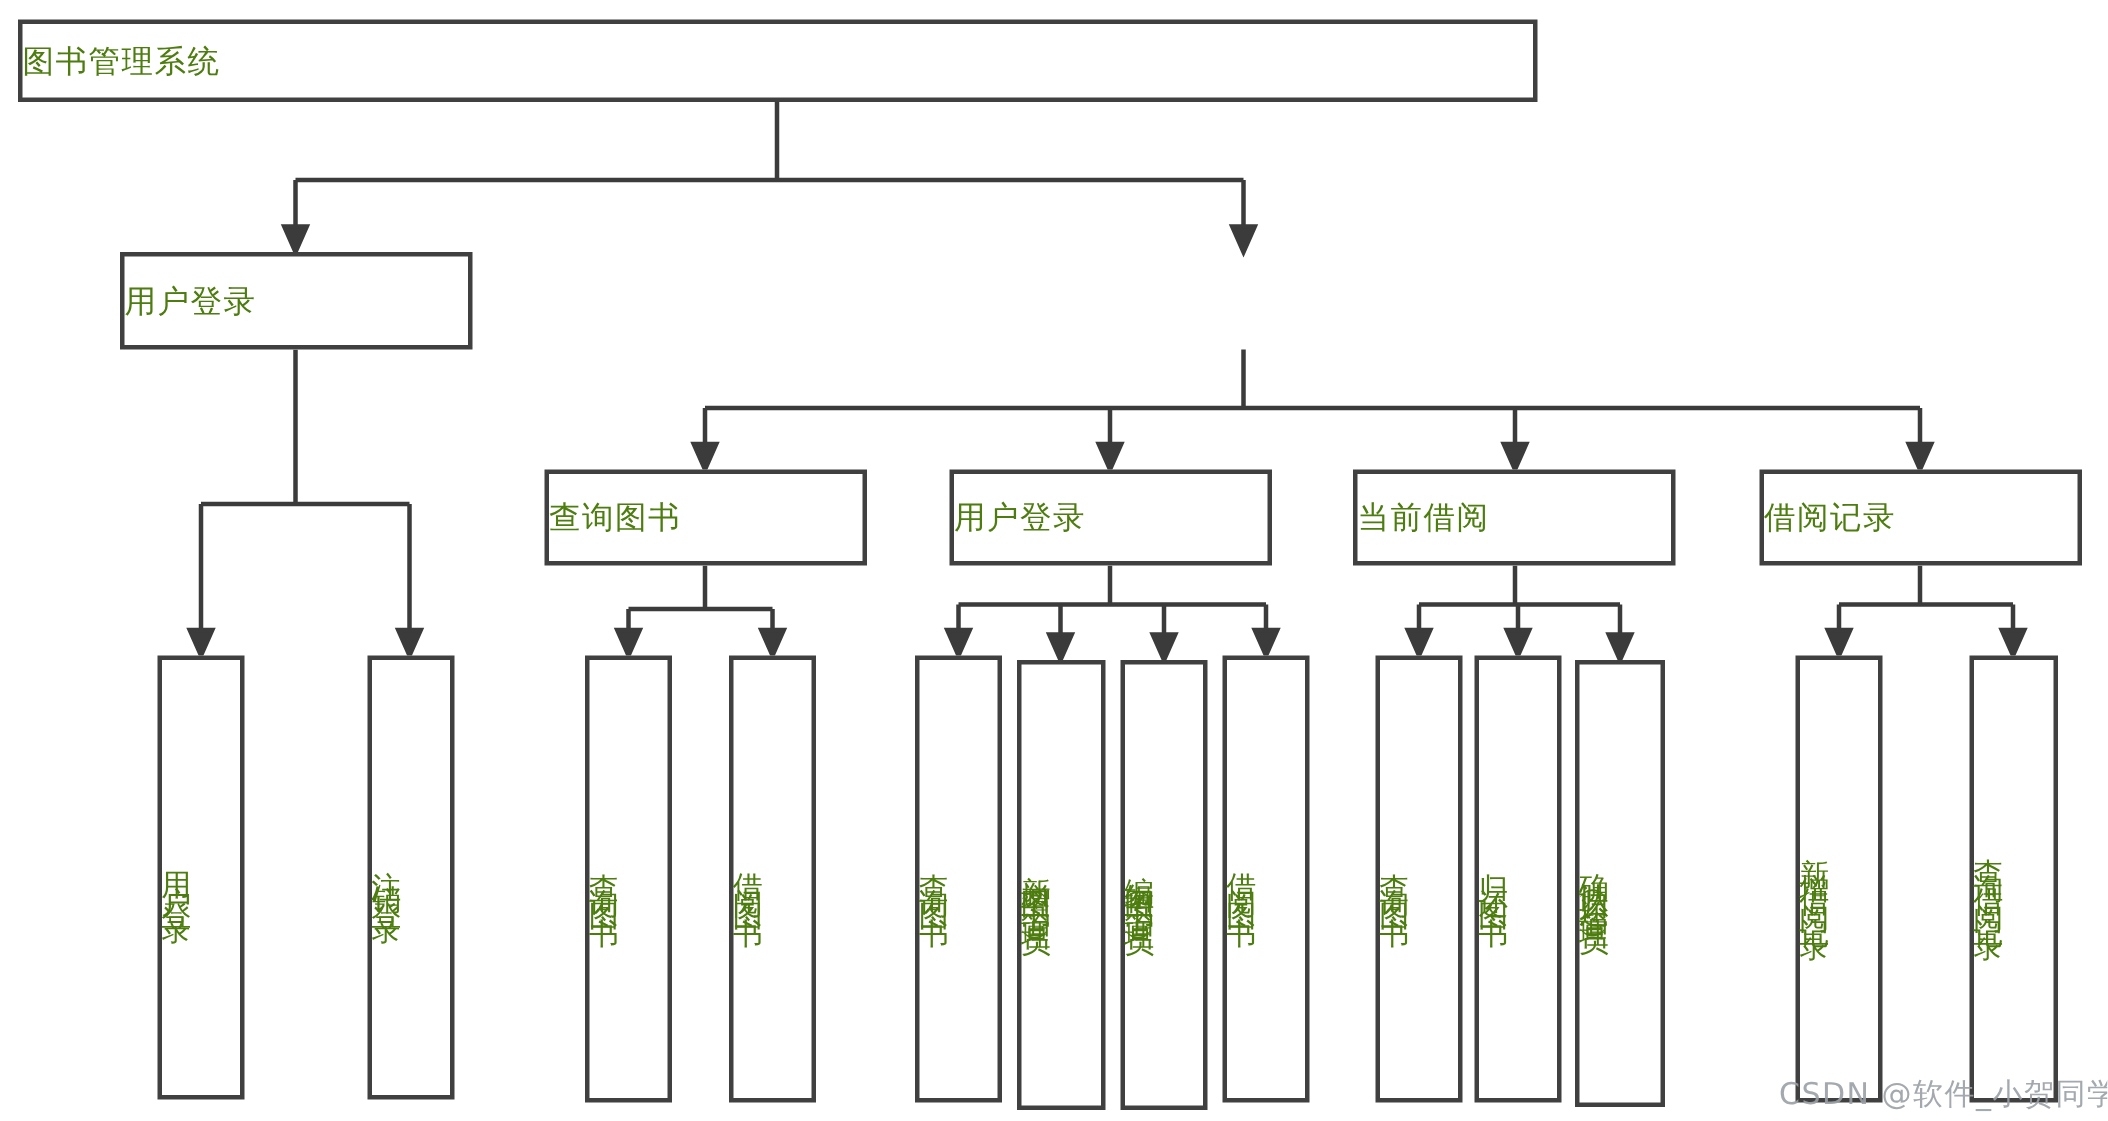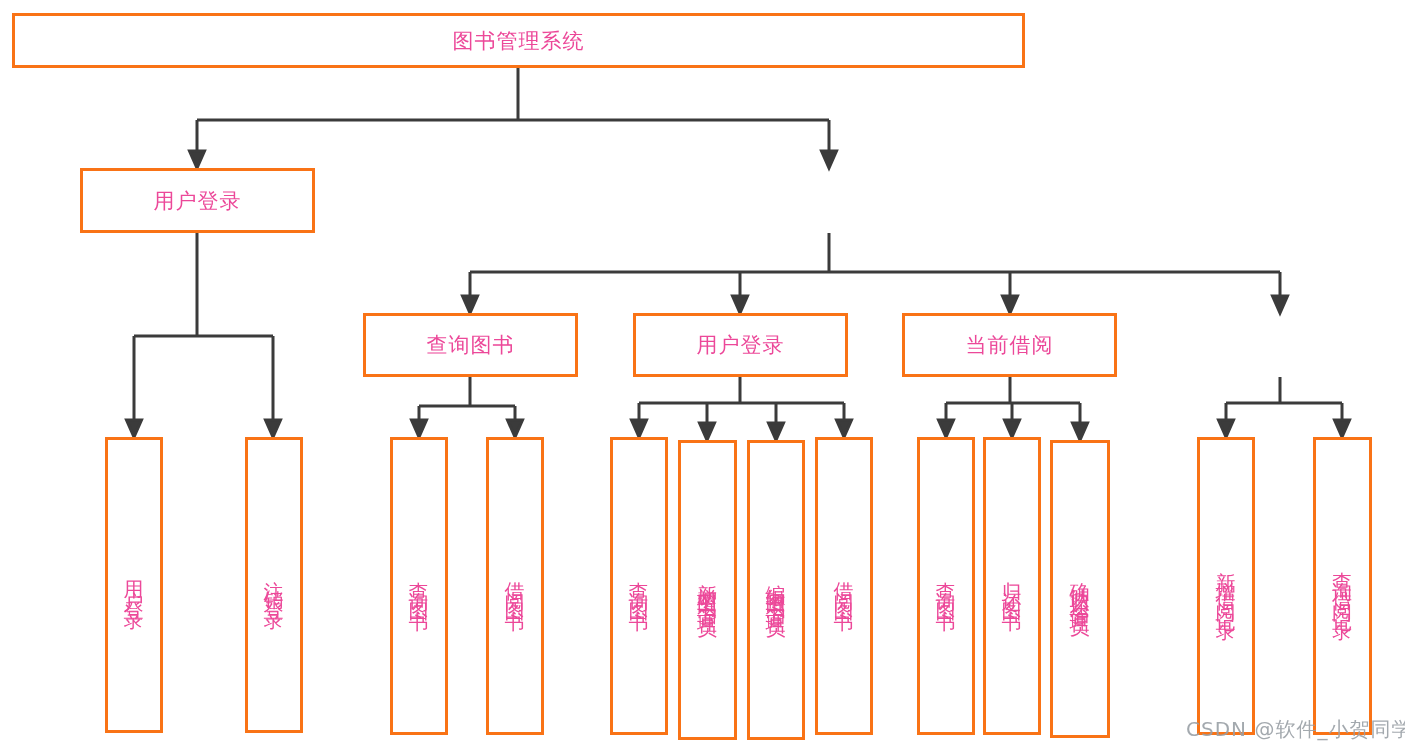--- a/index.html
+++ b/index.html
@@ -4,23 +4,23 @@
 <style>
   html,body { margin:0; padding:0; background:#ffffff; }
   .canvas {
     position:relative; width:1405px; height:747px;
     background:#ffffff; overflow:hidden;
     font-family:"DejaVu Sans","Liberation Sans",sans-serif;
   }
   .edges { position:absolute; left:0; top:0; z-index:1; }
   .node {
     position:absolute; box-sizing:border-box;
-    border:3px solid #f97316; background:#ffffff;
-    display:flex; align-items:center; justify-content:center;
-    color:#ec4899; z-index:2;
+    border:3px solid #404040; background:#ffffff;
+    display:flex; align-items:center; 
+    color:#4d7c0f; z-index:2;
   }
   .node.h span { font-size:21px; letter-spacing:1px; white-space:nowrap; }
   .node.v span {
     writing-mode:vertical-rl; text-orientation:mixed;
     font-size:20px; line-height:1; letter-spacing:10px;
   }
   .node.v.dense span { letter-spacing:5px; }
   .watermark {
     position:absolute; left:1186px; top:716px; z-index:3;
     font-size:20px; color:#9aa0a6; opacity:0.9;
@@ -94,20 +94,23 @@
 
   <div class="node h" style="left:363px;top:313px;width:215px;height:64px">
     <span>查询图书</span>
   </div>
   <div class="node h" style="left:633px;top:313px;width:215px;height:64px">
     <span>用户登录</span>
   </div>
   <div class="node h" style="left:902px;top:313px;width:215px;height:64px">
     <span>当前借阅</span>
   </div>
+  <div class="node h" style="left:1173px;top:313px;width:215px;height:64px">
+    <span>借阅记录</span>
+  </div>
 
   <div class="node v" style="left:105px;top:437px;width:58px;height:296px">
     <span>用户登录</span>
   </div>
   <div class="node v" style="left:245px;top:437px;width:58px;height:296px">
     <span>注销登录</span>
   </div>
 
   <div class="node v" style="left:390px;top:437px;width:58px;height:298px">
     <span>查询图书</span>

